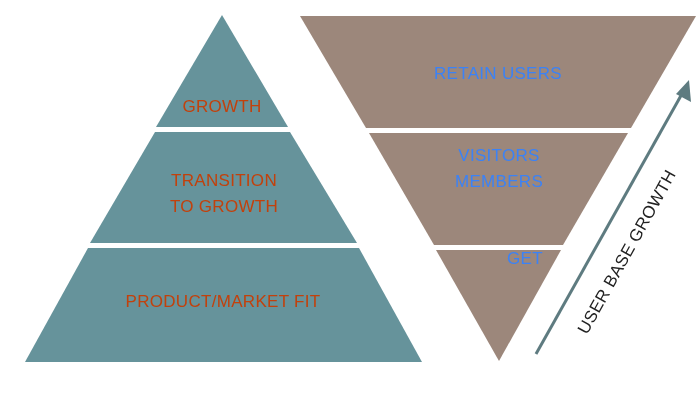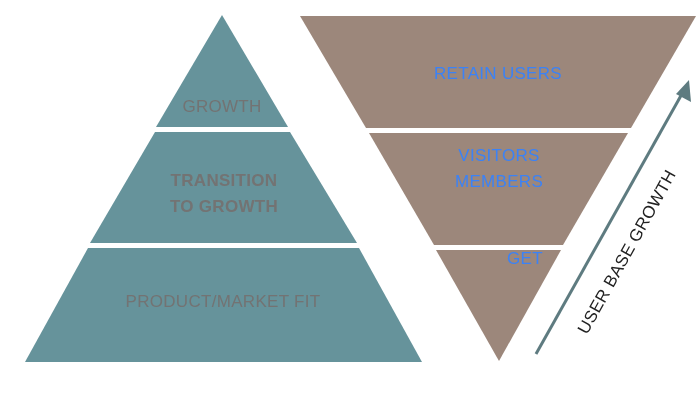--- a/index.html
+++ b/index.html
@@ -1,19 +1,19 @@
 <!DOCTYPE html>
 <html><head>
   <meta charset="utf-8">
   <style>
     html, body { margin:0; padding:0; background:#ffffff; }
     body { width:700px; height:408px; position:relative; overflow:hidden;
            font-family:"Liberation Sans", sans-serif; }
     svg { position:absolute; left:0; top:0; }
-    .lbl { position:absolute; color:#737373; font-size:17px; text-align:center;
+    .lbl { position:absolute; color:#c2410c; font-size:17px; text-align:center;
            line-height:26px; letter-spacing:0.3px; transform:translateX(-50%); white-space:nowrap; }
     .lbl.brown { color:#3b82f6; }
     .axis-lbl { position:absolute; color:#222; font-size:17px; white-space:nowrap;
                 transform-origin:0 0; letter-spacing:0.3px; }
   </style>
 </head>
 <body>
 
 <svg width="700" height="408" viewBox="0 0 700 408">
 
@@ -27,21 +27,21 @@
 
   <g>
     <line x1="536" y1="354" x2="683" y2="92" stroke="#5e7b80" stroke-width="3"></line>
     <polygon points="689,80 691,102 676,94" fill="#5e7b80"></polygon>
   </g>
 </svg>
 
 <div class="lbl" style="left:222px; top:94px;">
   <div>GROWTH</div>
 </div>
-<div class="lbl" style="left:224px; top:168px;font-weight:bold;">
+<div class="lbl" style="left:224px; top:168px;">
   <div>TRANSITION</div>
   <div>TO GROWTH</div>
 </div>
 <div class="lbl" style="left:223px; top:289px;">
   <div>PRODUCT/MARKET FIT</div>
 </div>
 
 <div class="lbl brown" style="left:498px; top:61px;">
   <div>RETAIN USERS</div>
 </div>

